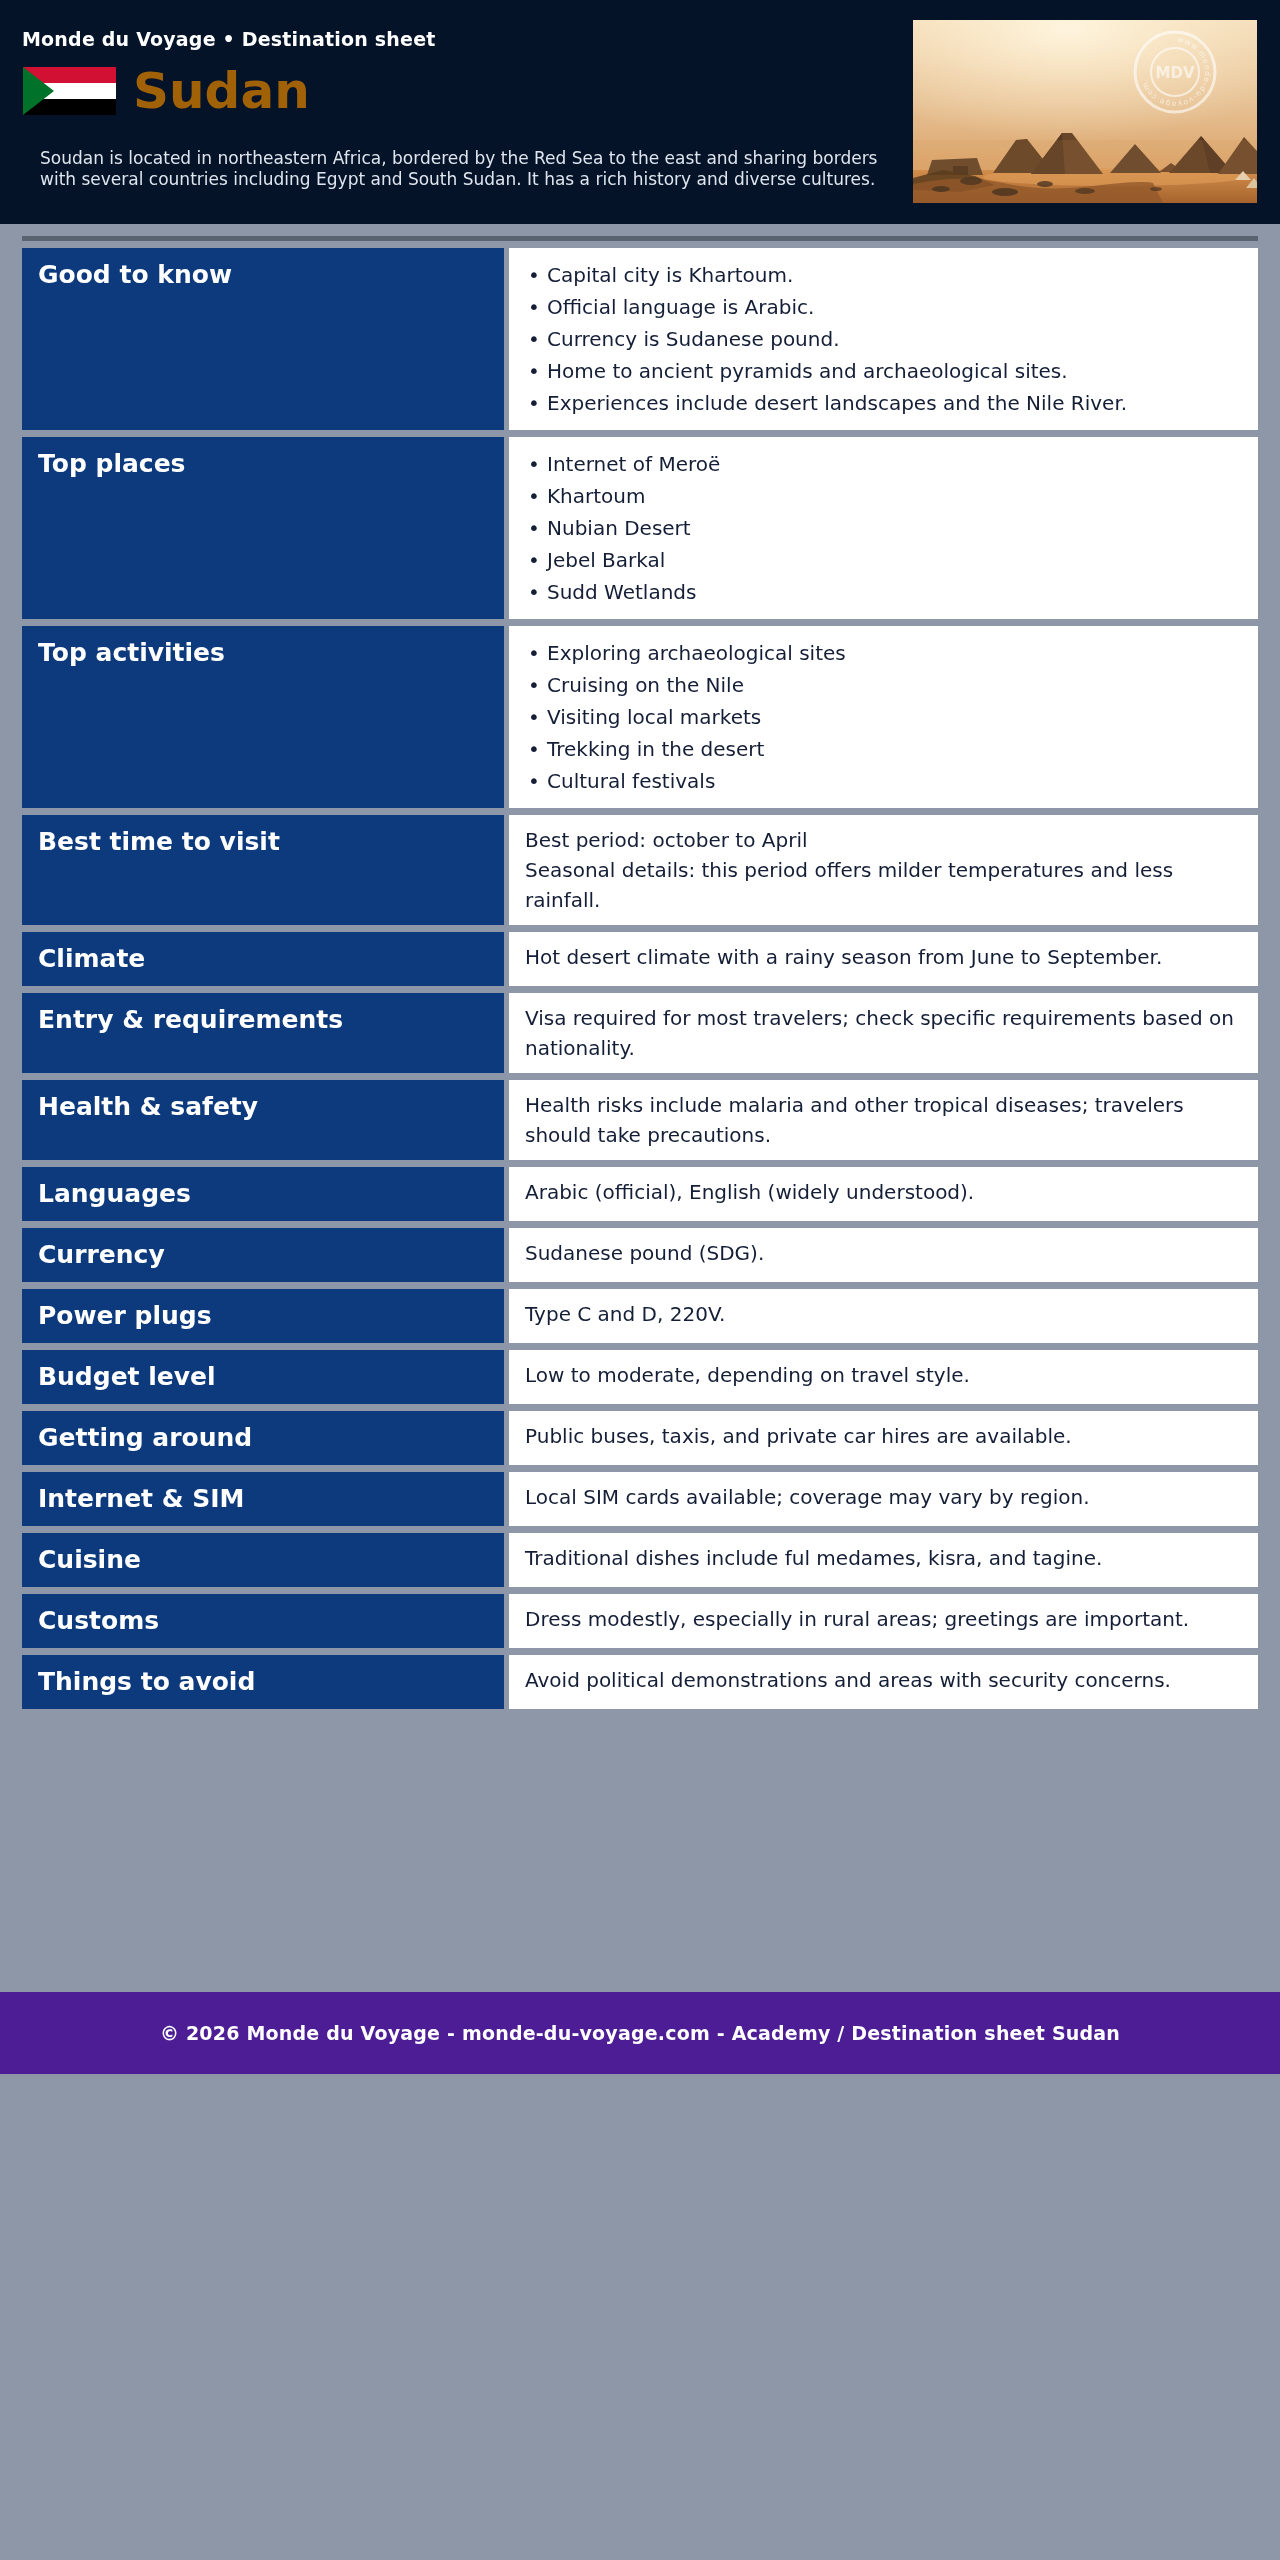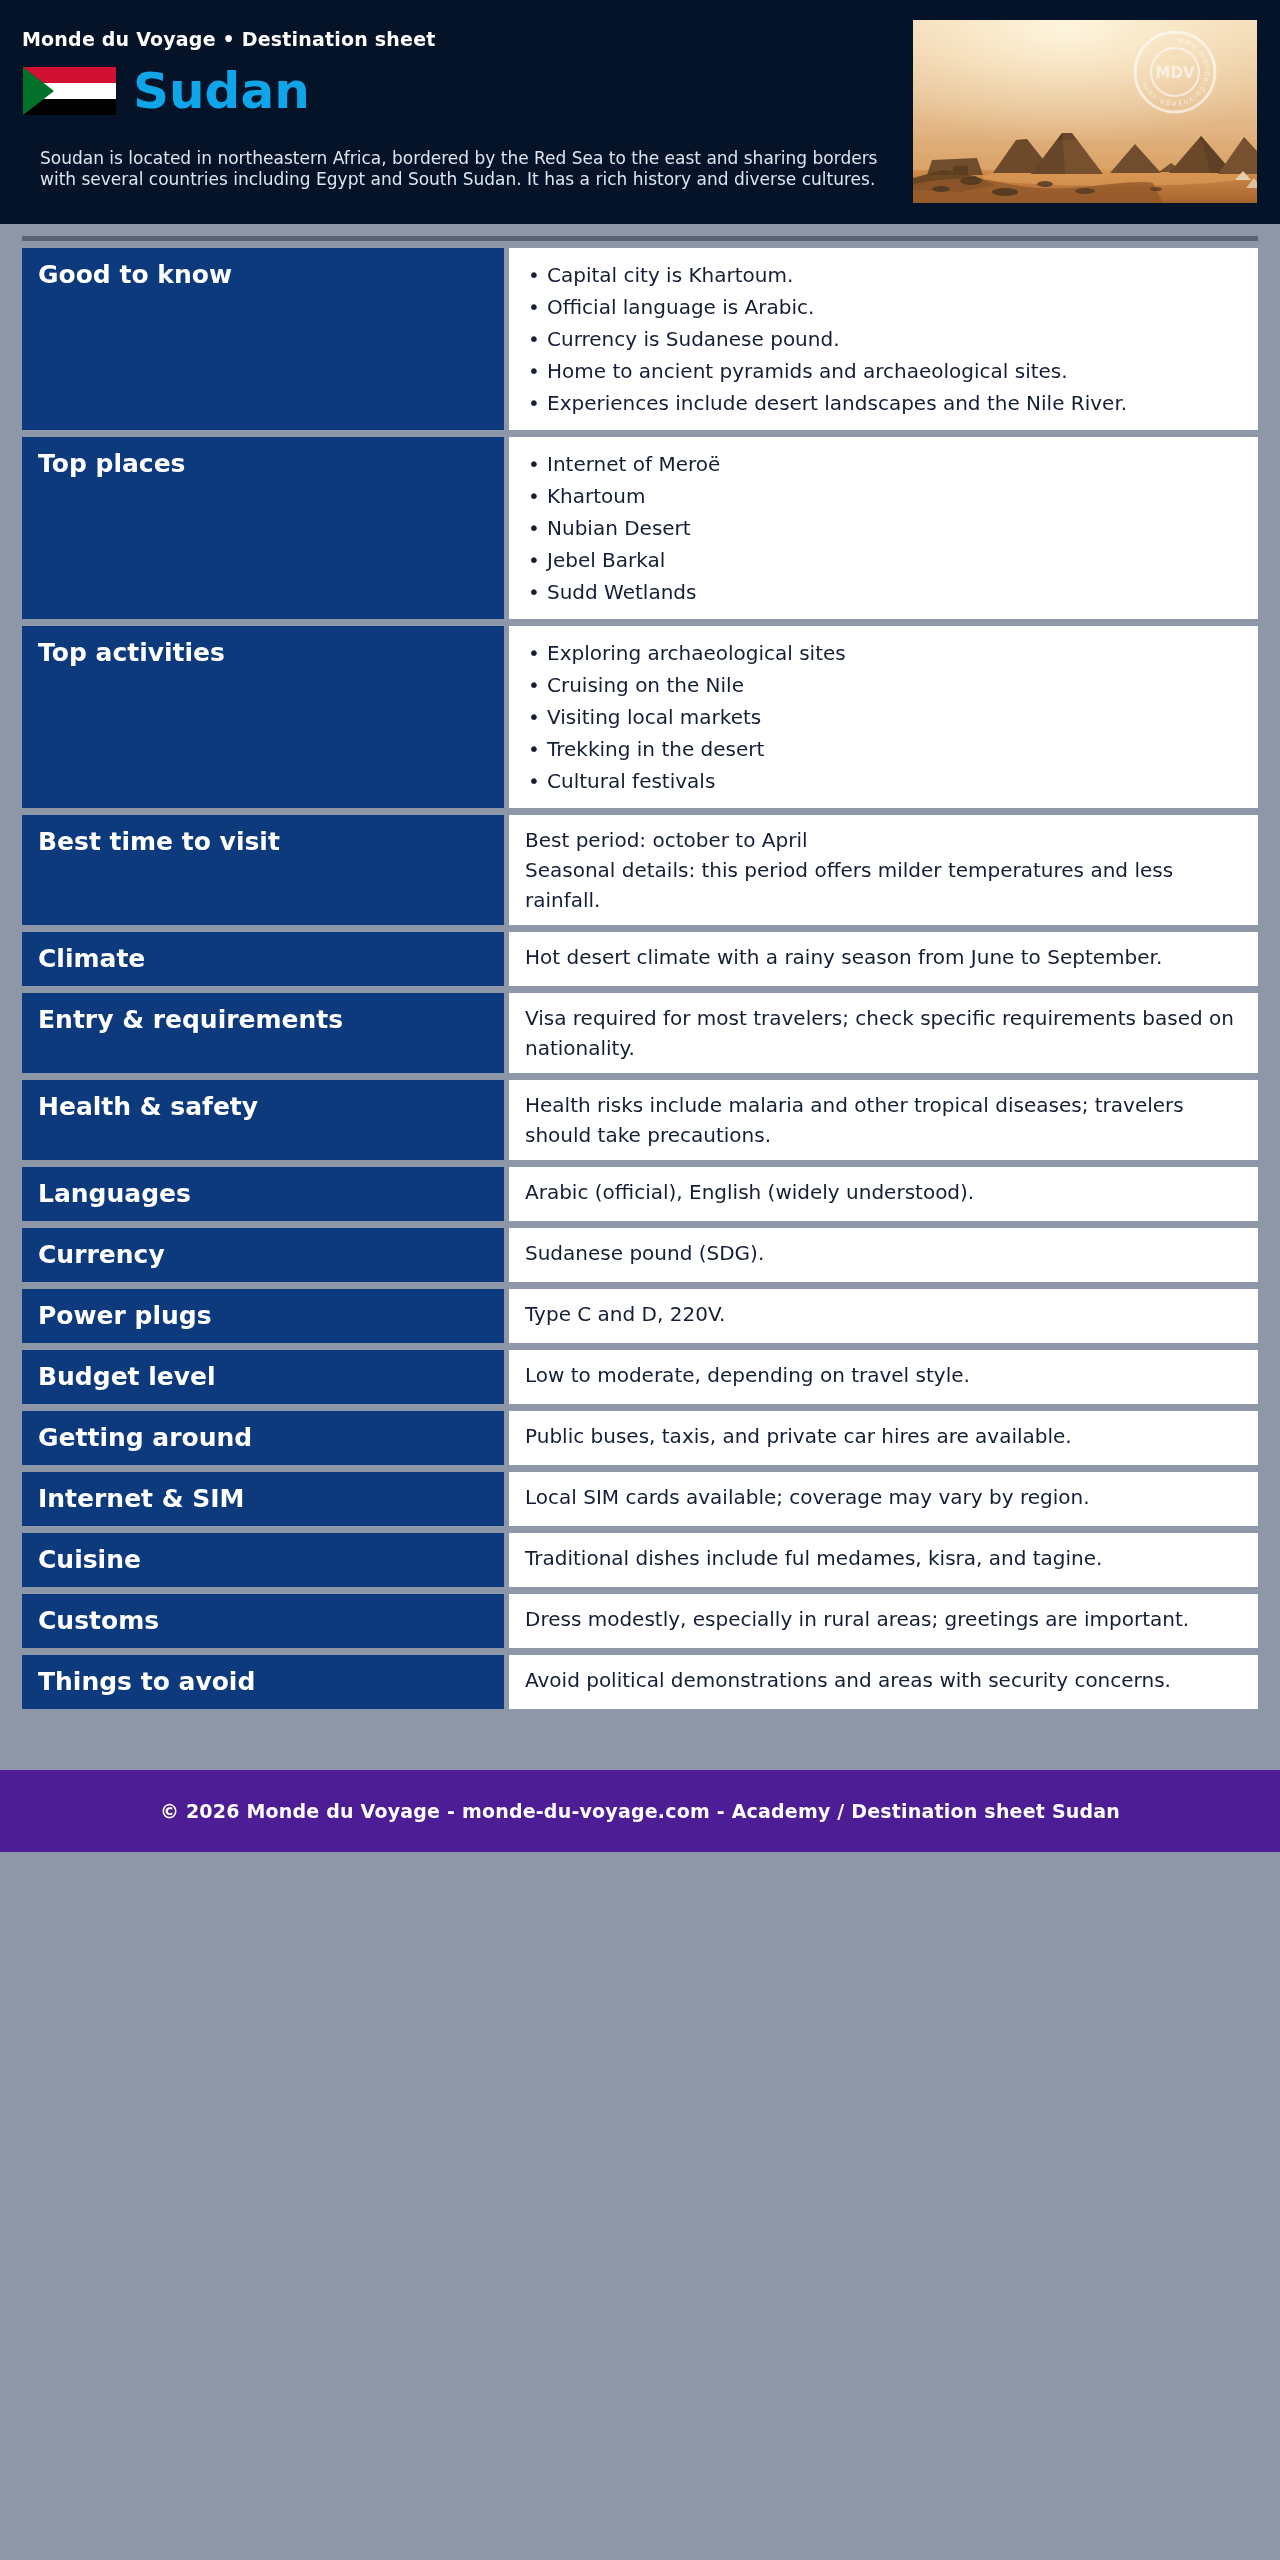--- a/index.html
+++ b/index.html
@@ -2,21 +2,21 @@
 <html><head>
 <meta charset="utf-8">
 <style>
   html, body { margin: 0; padding: 0; }
   body {
     width: 1280px; height: 2560px;
     background: #8e97a8;
     font-family: "DejaVu Sans", "Liberation Sans", sans-serif;
     color: #141e36;
   }
-  .page { width: 1280px; height: 1852px; display: flex; flex-direction: column; }
+  .page { width: 1280px; height: 2074px; display: flex; flex-direction: column; }
 
   
   .header {
     position: relative;
     height: 224px; flex: 0 0 224px;
     background: #051328;
     color: #ffffff;
   }
   .brand {
     position: absolute; left: 22px; top: 28px;
@@ -35,21 +35,21 @@
   .flag .stripe.white { background: #ffffff; }
   .flag .stripe.black { background: #000000; }
   .flag .triangle {
     position: absolute; left: 0; top: 0;
     width: 0; height: 0;
     border-top: 24px solid transparent;
     border-bottom: 24px solid transparent;
     border-left: 31px solid #007229;
   }
   .page-title {
-    margin: 0; font-size: 50px; font-weight: bold; color: #0ea5e9; line-height: 1;
+    margin: 0; font-size: 50px; font-weight: bold; color: #a16207; line-height: 1;
   }
   .description {
     position: absolute; left: 40px; top: 131px;
     width: 845px;
     font-size: 17px; line-height: 21px;
     color: #dfe5ee;
   }
   .photo {
     position: absolute; left: 913px; top: 20px;
     width: 344px; height: 183px; overflow: hidden;

